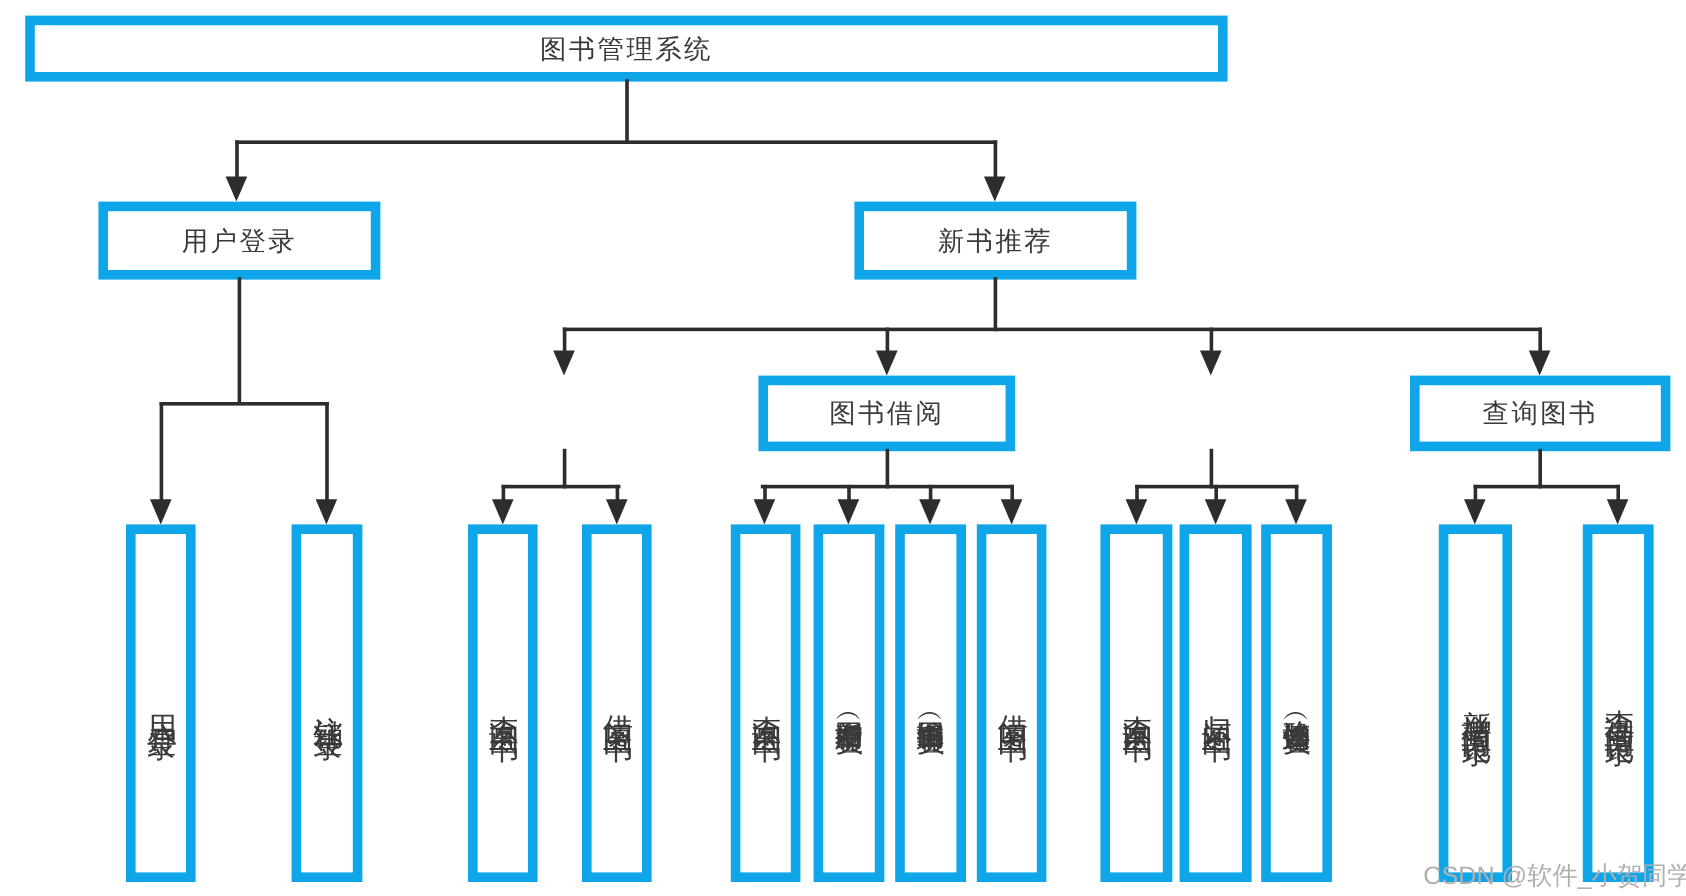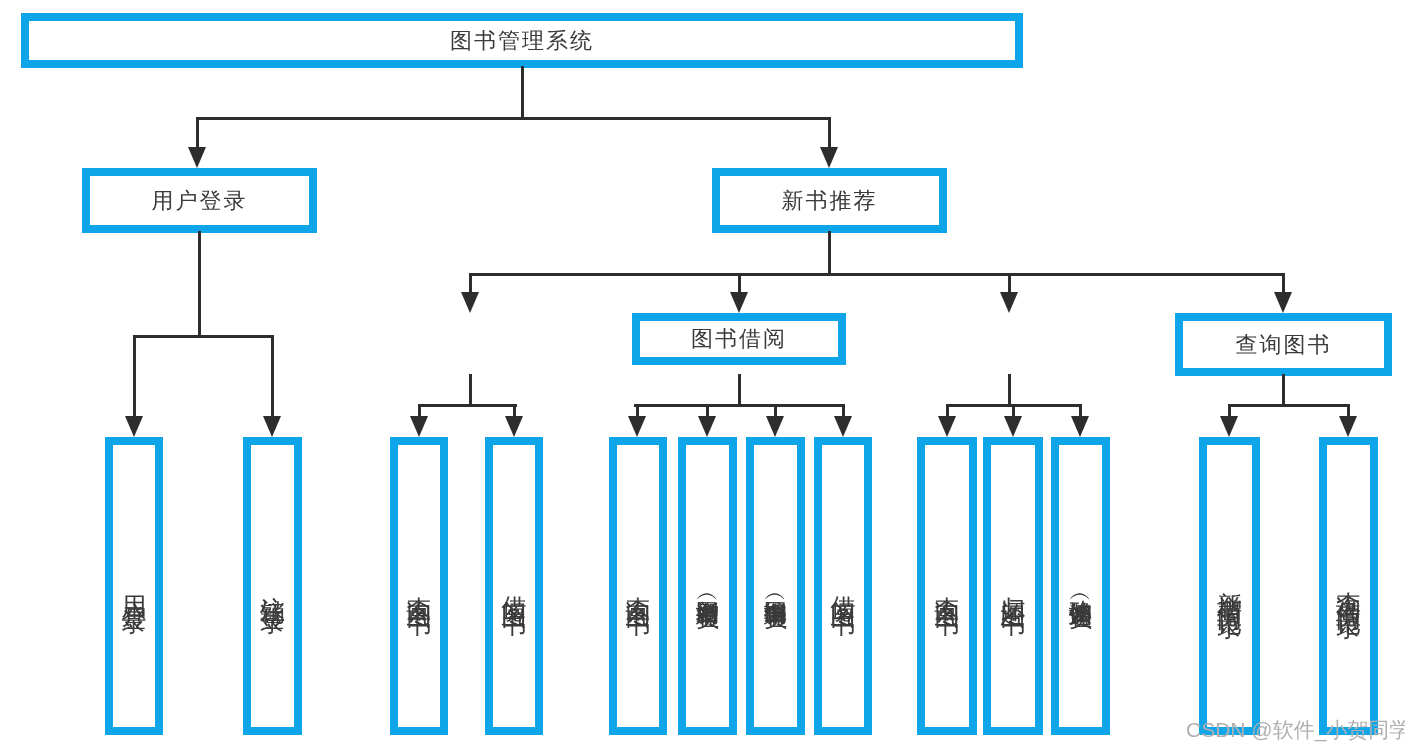--- a/index.html
+++ b/index.html
@@ -90,21 +90,21 @@
   <div class="hline" style="left:469px; top:273px; width:816px;"></div>
   <div class="vline" style="left:469px; top:273px; height:33px;"></div>
   <div class="arrow" style="left:461px; top:292px;"></div>
   <div class="vline" style="left:738px; top:273px; height:33px;"></div>
   <div class="arrow" style="left:730px; top:292px;"></div>
   <div class="vline" style="left:1008px; top:273px; height:33px;"></div>
   <div class="arrow" style="left:1000px; top:292px;"></div>
   <div class="vline" style="left:1282px; top:273px; height:33px;"></div>
   <div class="arrow" style="left:1274px; top:292px;"></div>
 
-  <div class="box box-h" style="left:632px; top:313px; width:214px; height:52px;">
+  <div class="box box-h" style="left:632px; top:313px; width:214px; height:63px;">
     <span>图书借阅</span>
   </div>
   <div class="box box-h" style="left:1175px; top:313px; width:217px; height:63px;">
     <span>查询图书</span>
   </div>
 
   <div class="vline" style="left:469px; top:374px; height:33px;"></div>
   <div class="hline" style="left:418px; top:404px; width:99px;"></div>
   <div class="vline" style="left:418px; top:404px; height:26px;"></div>
   <div class="arrow" style="left:410px; top:416px;"></div>

